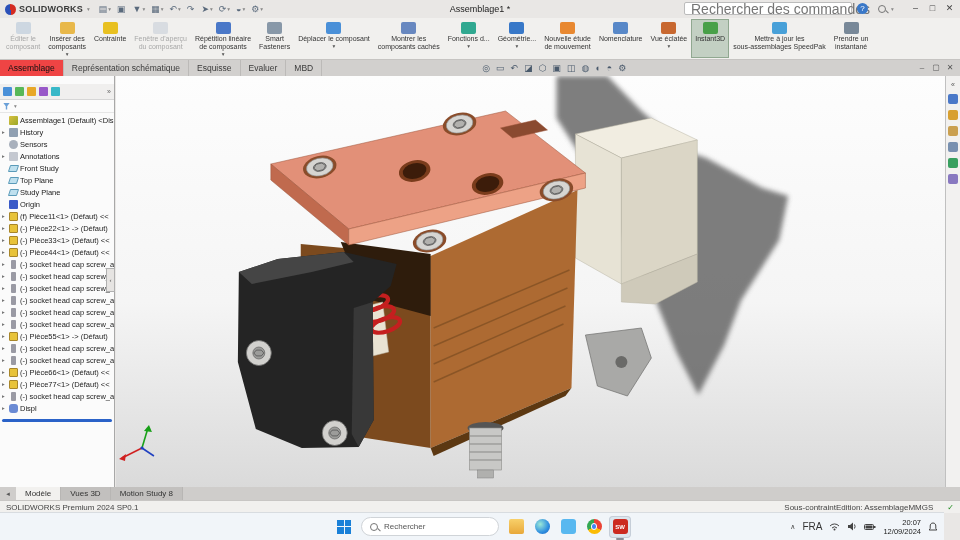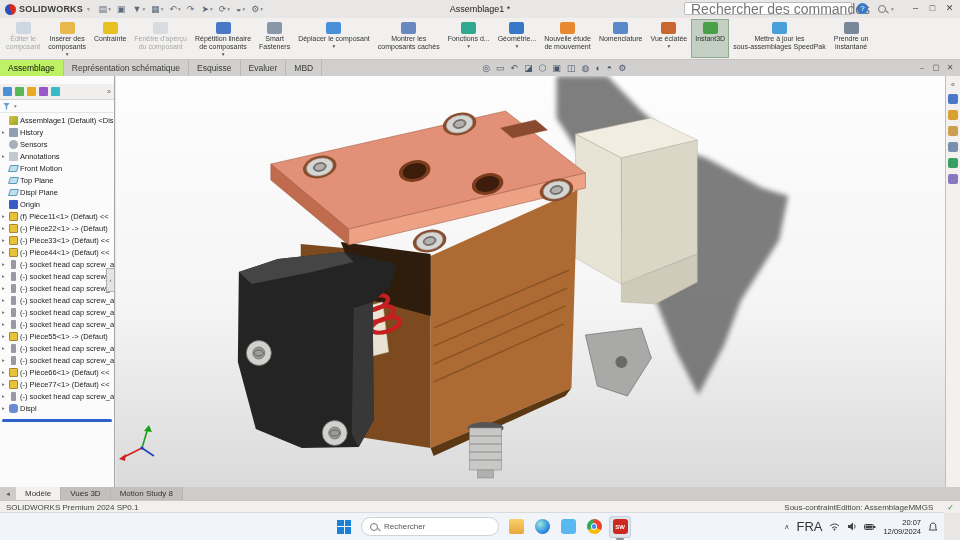--- a/index.html
+++ b/index.html
@@ -28,21 +28,21 @@
   .rbtn{display:flex;flex-direction:column;align-items:center;justify-content:flex-start;padding:2px 3px 0;border:1px solid transparent;font-size:7px;line-height:8px;color:#333;text-align:center;background:none;white-space:nowrap}
   .ricon{width:15px;height:12px;border-radius:2px;margin-bottom:1px}
   .rcaret{font-size:5.5px;color:#555;line-height:6px}
   .rbtn.disabled{color:#a8a8a8}
   .rbtn.disabled .ricon{opacity:.35}
   .rbtn.active{background:#c3d0c3;border-color:#90a890}
 
   
   .cmdtabs{position:absolute;top:60px;left:0;right:0;height:16px;background:#d2d0ce;display:flex;align-items:stretch;font-size:8.5px;color:#3a3a3a}
   .ctab{display:flex;align-items:center;padding:0 8px;border-right:1px solid #bcbab8}
-  .ctab.active{background:#bef264;color:#111}
+  .ctab.active{background:#ef4444;color:#111}
   .headsup{display:flex;gap:6px;margin-left:160px;align-items:center;color:#4a5a6c;font-size:9px}
   .hicon{line-height:14px}
   .docwin{margin-left:auto;display:flex;margin-right:3px}
   .docwin span{width:14px;text-align:center;font-size:8px;color:#555;line-height:16px}
 
   
   .main{position:absolute;top:76px;left:0;right:0;bottom:53px}
   .tree-panel{position:absolute;left:0;top:0;width:115px;bottom:0;background:#fbfbfb;border-right:1px solid #a8a8a8;box-sizing:border-box}
   .panel-tabs{margin-top:8px;height:15px;background:#f0efee;border-bottom:1px solid #d6d6d6;display:flex;gap:3px;align-items:center;padding:0 3px}
   .ptab{width:9px;height:9px;border-radius:1px}
@@ -92,21 +92,21 @@
   .tb-icon.active{background:#dde6ee;box-shadow:inset 0 0 0 1px #c6ced8}
   .tb-icon.active::after{content:"";position:absolute;bottom:-2px;left:7px;width:8px;height:2px;background:#8a9098;border-radius:1px}
   .tbshape{width:15px;height:15px;display:flex;align-items:center;justify-content:center;font-size:6px;font-weight:bold;color:#fff}
   .tbshape.square{border-radius:3px}
   .tbshape.folder{border-radius:2px;background:linear-gradient(#f8d06a,#e8a83a)}
   .tbshape.edge{border-radius:50%;background:radial-gradient(circle at 35% 35%,#9be8d8,#2f8fe0 60%,#1a5fb8)}
   .tbshape.chrome{border-radius:50%;background:conic-gradient(#ea4335 0 120deg,#fbbc05 0 240deg,#34a853 0 360deg);position:relative}
   .tbshape.chrome::after{content:"";position:absolute;inset:27%;background:#4285f4;border:1px solid #fff;border-radius:50%}
   .tb-tray{position:absolute;right:6px;top:0;height:100%;display:flex;align-items:center;gap:7px;font-size:8px;color:#333}
   .chev{font-size:7px;color:#444}
-  .lang{font-size:13px}
+  .lang{font-size:10px}
   .clock{display:flex;flex-direction:column;align-items:flex-end;font-size:7.5px;line-height:9px;color:#222}
 </style>
 </head>
 <body>
 
 <div class="app">
 
   <div class="titlebar">
     <div class="logo">
       <span class="logo-mark"></span>
@@ -388,33 +388,33 @@
 
           <div class="titem">
             <span class="arr">▸</span>
             <span class="ticon annotations-icon"></span>
             <span>Annotations</span>
           </div>
 
           <div class="titem">
             <span class="arr"></span>
             <span class="ticon plane-icon"></span>
-            <span>Front Motion</span>
+            <span>Front Study</span>
           </div>
 
           <div class="titem">
             <span class="arr"></span>
             <span class="ticon plane-icon"></span>
             <span>Top Plane</span>
           </div>
 
           <div class="titem">
             <span class="arr"></span>
             <span class="ticon plane-icon"></span>
-            <span>Displ Plane</span>
+            <span>Study Plane</span>
           </div>
 
           <div class="titem">
             <span class="arr"></span>
             <span class="ticon origin-icon"></span>
             <span>Origin</span>
           </div>
 
           <div class="titem">
             <span class="arr">▸</span>

